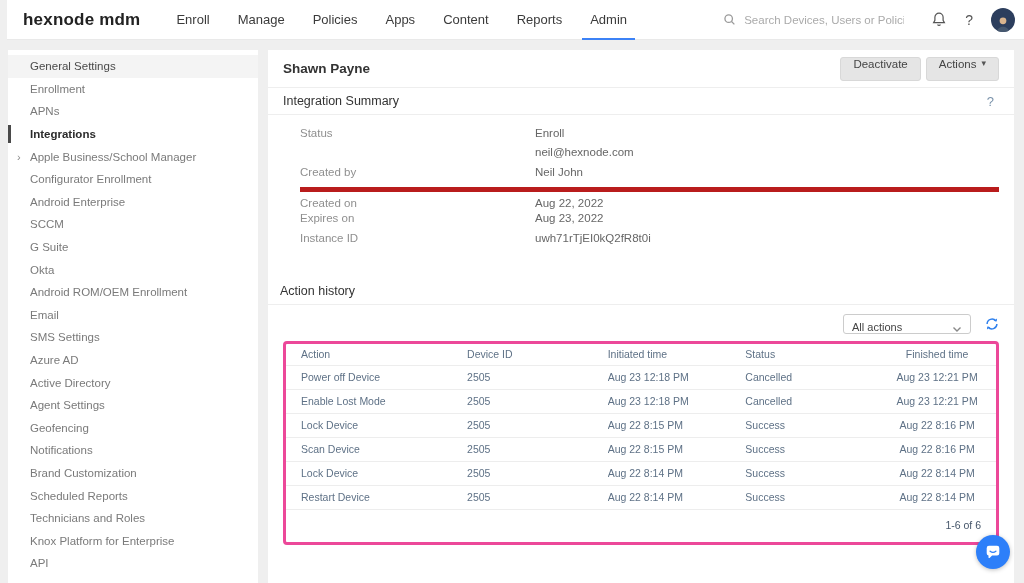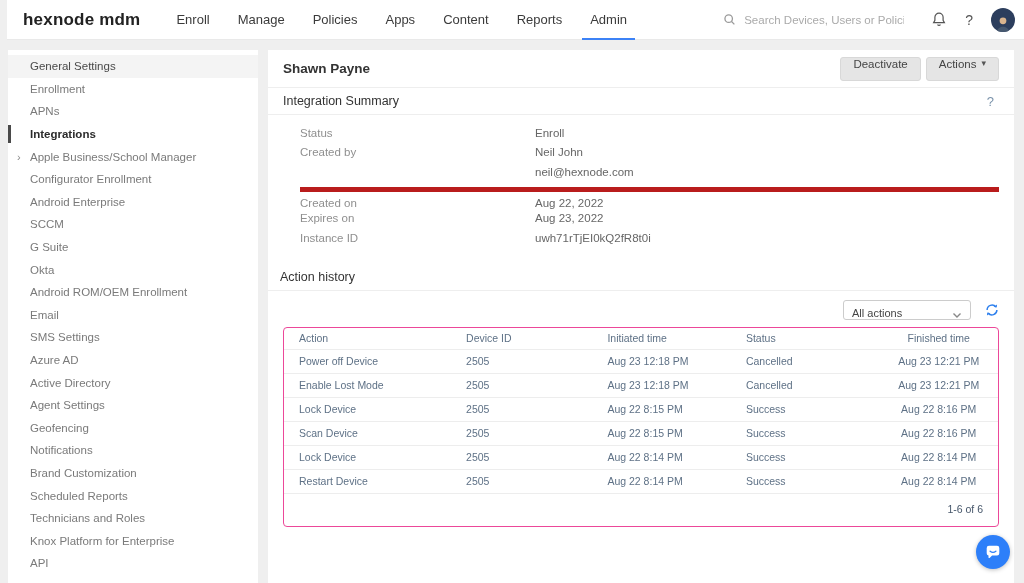--- a/index.html
+++ b/index.html
@@ -44,28 +44,28 @@
   .section-head { height:27px; display:flex; align-items:center; padding:0 15px; border-bottom:1px solid #eee; }
   .section-title { font-size:12.5px; font-weight:400; color:#333; }
   .section-help { margin-left:auto; font-size:13px; color:#7b93ab; cursor:pointer; padding-right:5px; }
 
   .summary-fields { padding:8px 15px 12px 32px; }
   .field-row { display:flex; min-height:19.5px; align-items:center; font-size:11.5px; }
   .field-row:nth-child(4) { border-top:5px solid #b91c1c; margin-top:5px; padding-top:5px; }
   .field-label { width:235px; color:#8f8f8f; flex:none; }
   .field-value { color:#666; }
 
-  .history-head { margin-top:4px;padding-left:12px; }
+  .history-head { margin-top:18px;padding-left:12px; }
   .history-controls { height:30px; display:flex; align-items:center; justify-content:flex-end; gap:14px; padding:0 15px; margin-top:4px; }
   .select { width:128px; height:20px; border:1px solid #ccc; border-radius:3px; display:flex; align-items:flex-end;
             padding:0 8px; font-size:11px; color:#444; cursor:pointer; background:#fff; }
   .select svg { margin-left:auto; }
   .refresh { cursor:pointer; display:flex; align-items:center; }
 
-  .table-box { margin:2px 15px 0 15px; border:1px solid #ec4899; border-radius:4px; }
+  .table-box { margin:2px 15px 0 15px; border:3px solid #ec4899; border-radius:4px; }
   .t-row { display:flex; align-items:center; border-bottom:1px solid #ededed; }
   .t-head { height:22px; }
   .t-data { height:24px; }
   .cell { font-size:10.5px; color:#5e7186; overflow:hidden; white-space:nowrap; }
   .c0 { width:25.5%; padding-left:15px; }
   .c1 { width:19.8%; }
   .c2 { width:19.4%; }
   .c3 { width:18.7%; }
   .c4 { width:16.6%; text-align:center; }
   .pagination { text-align:right; padding:9px 15px 11px 0; font-size:10.5px; color:#46566a; }
@@ -203,26 +203,26 @@
     <div class="section-title">Integration Summary</div>
     <div class="section-help">?</div>
   </div>
 
   <div class="summary-fields">
       <div class="field-row">
         <span class="field-label">Status</span>
         <span class="field-value">Enroll</span>
       </div>
       <div class="field-row">
+        <span class="field-label"></span>
+        <span class="field-value">neil@hexnode.com</span>
+      </div>
+      <div class="field-row">
         <span class="field-label">Created by</span>
         <span class="field-value">Neil John</span>
-      </div>
-      <div class="field-row">
-        <span class="field-label"></span>
-        <span class="field-value">neil@hexnode.com</span>
       </div>
       <div class="field-row">
         <span class="field-label">Created on</span>
         <span class="field-value">Aug 22, 2022</span>
       </div>
       <div class="field-row">
         <span class="field-label">Expires on</span>
         <span class="field-value">Aug 23, 2022</span>
       </div>
       <div class="field-row">

